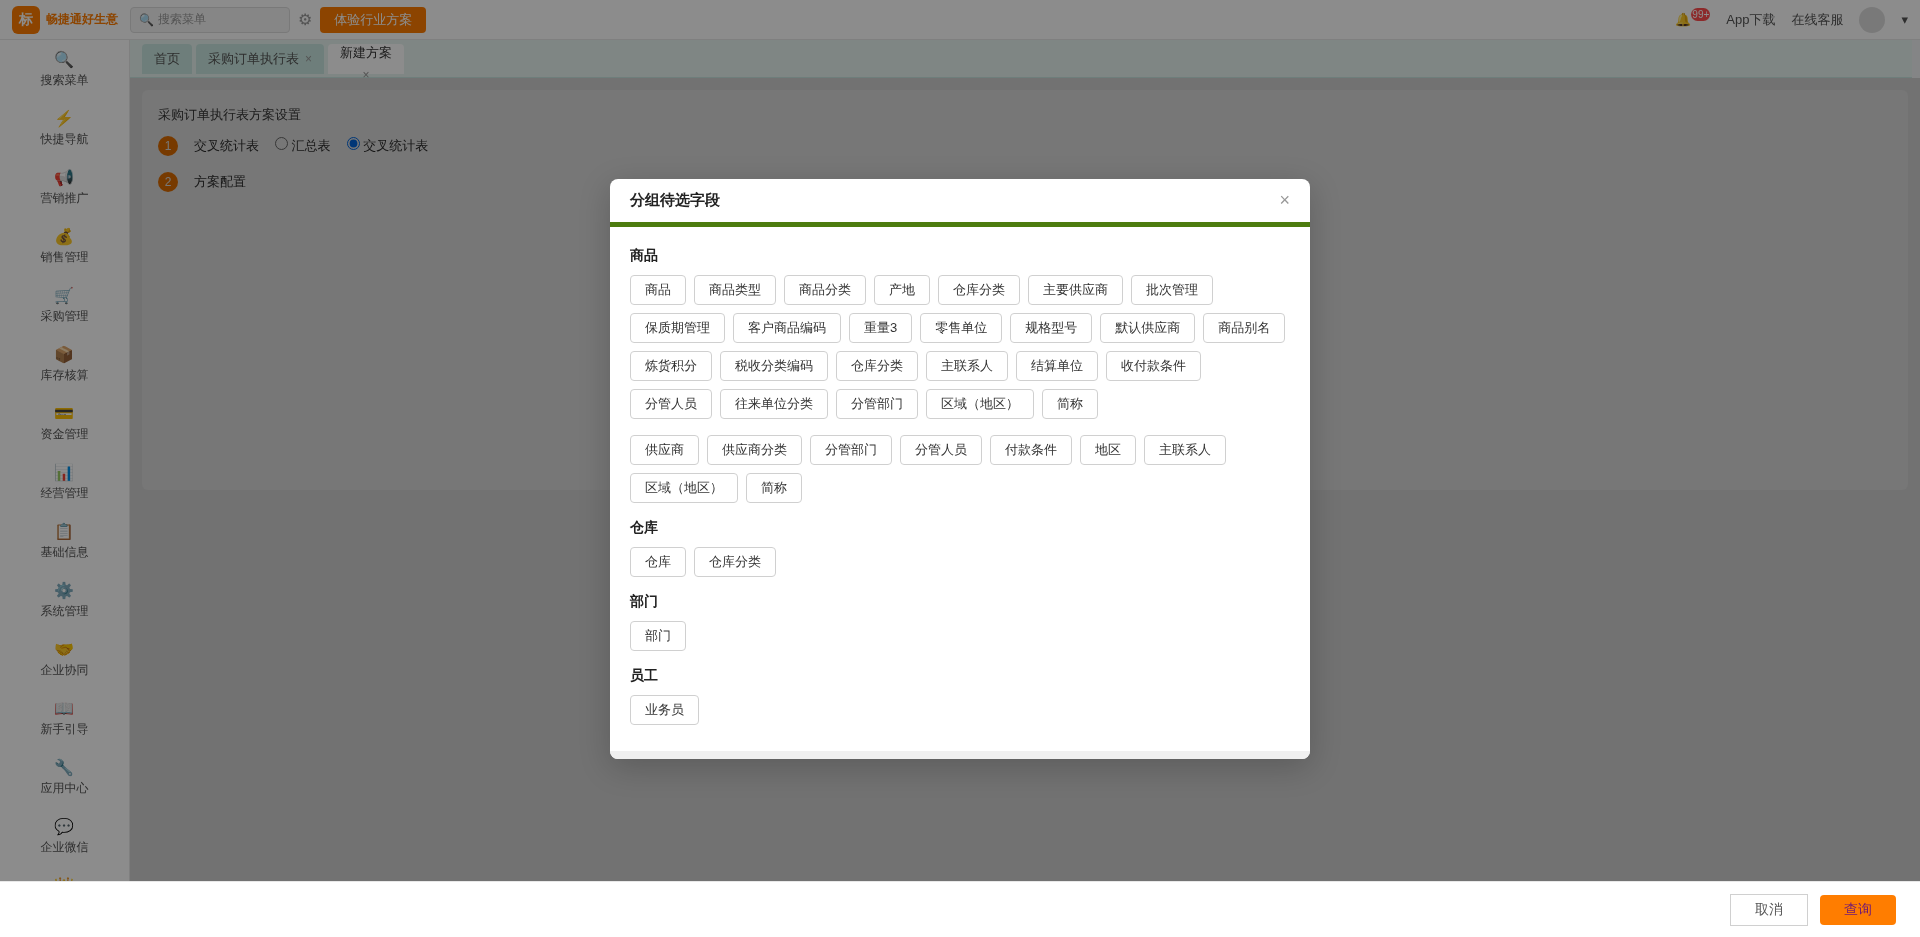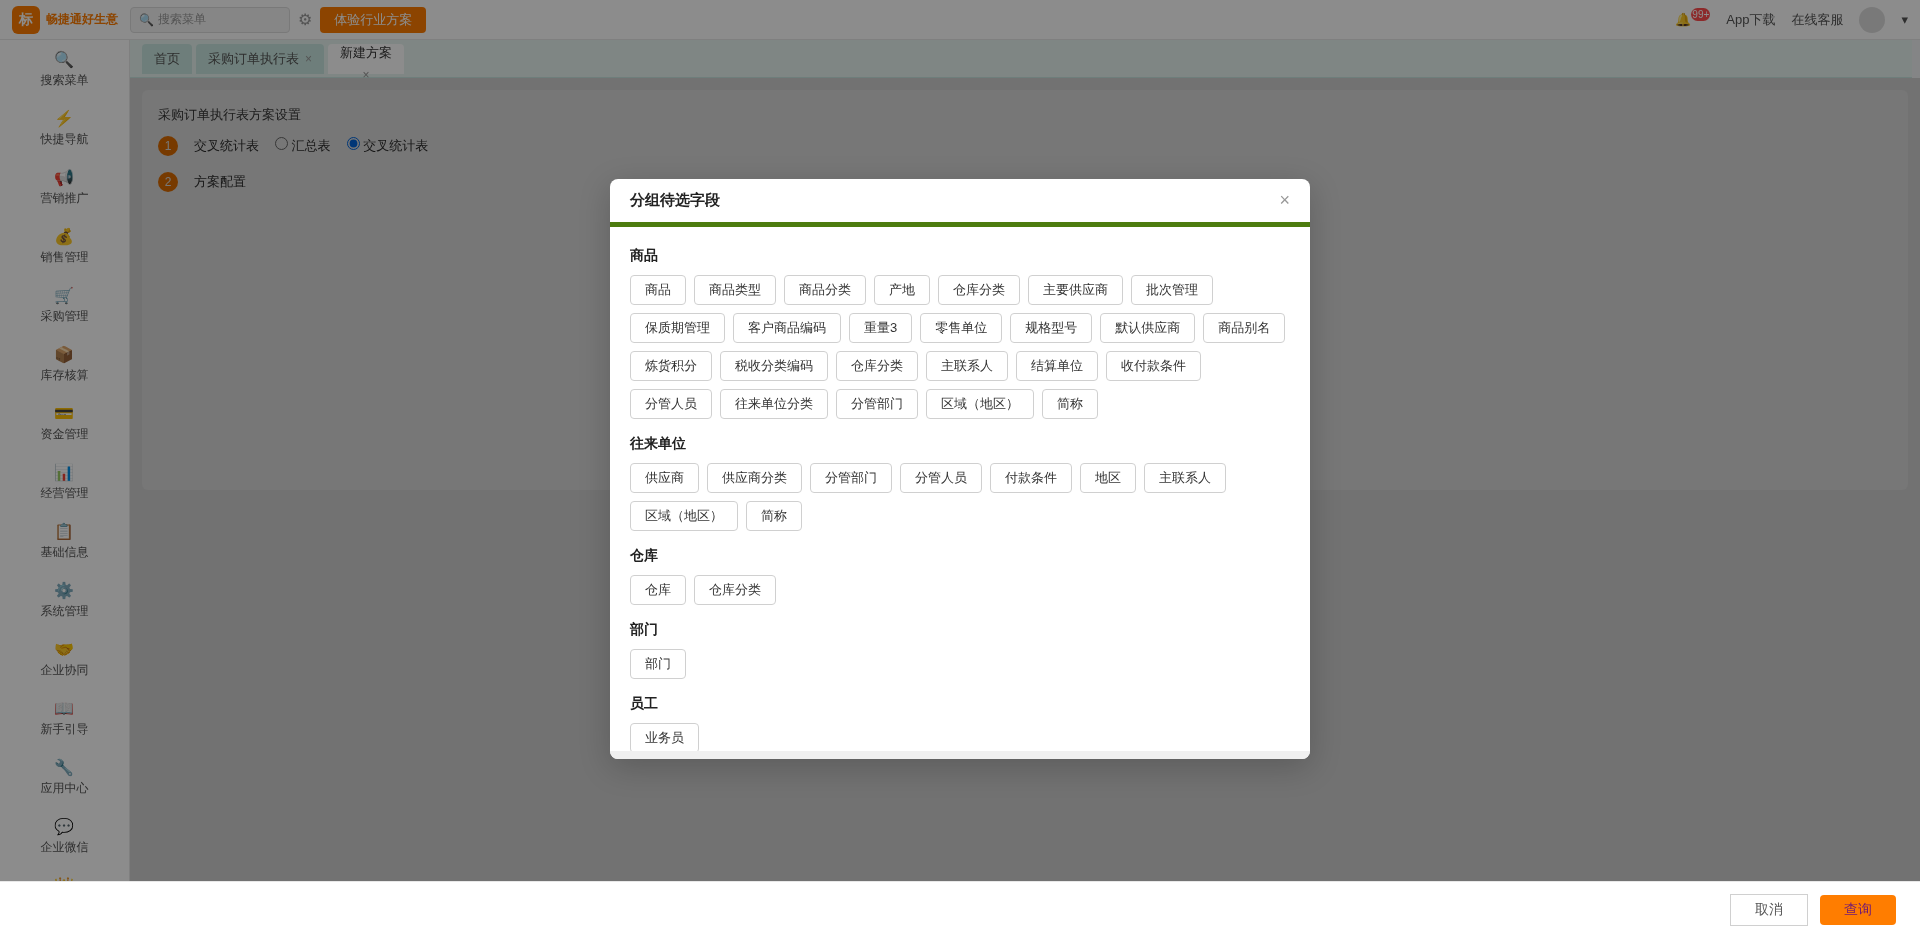--- a/index.html
+++ b/index.html
@@ -399,21 +399,20 @@
         <div class="field-tag">仓库分类</div>
         <div class="field-tag">主联系人</div>
         <div class="field-tag">结算单位</div>
         <div class="field-tag">收付款条件</div>
         <div class="field-tag">分管人员</div>
         <div class="field-tag">往来单位分类</div>
         <div class="field-tag">分管部门</div>
         <div class="field-tag">区域（地区）</div>
         <div class="field-tag">简称</div>
       </div>
-      <div class="section-title">往来单位</div>
       <div class="field-grid">
         <div class="field-tag">供应商</div>
         <div class="field-tag">供应商分类</div>
         <div class="field-tag">分管部门</div>
         <div class="field-tag">分管人员</div>
         <div class="field-tag">付款条件</div>
         <div class="field-tag">地区</div>
         <div class="field-tag">主联系人</div>
         <div class="field-tag">区域（地区）</div>
         <div class="field-tag">简称</div>

